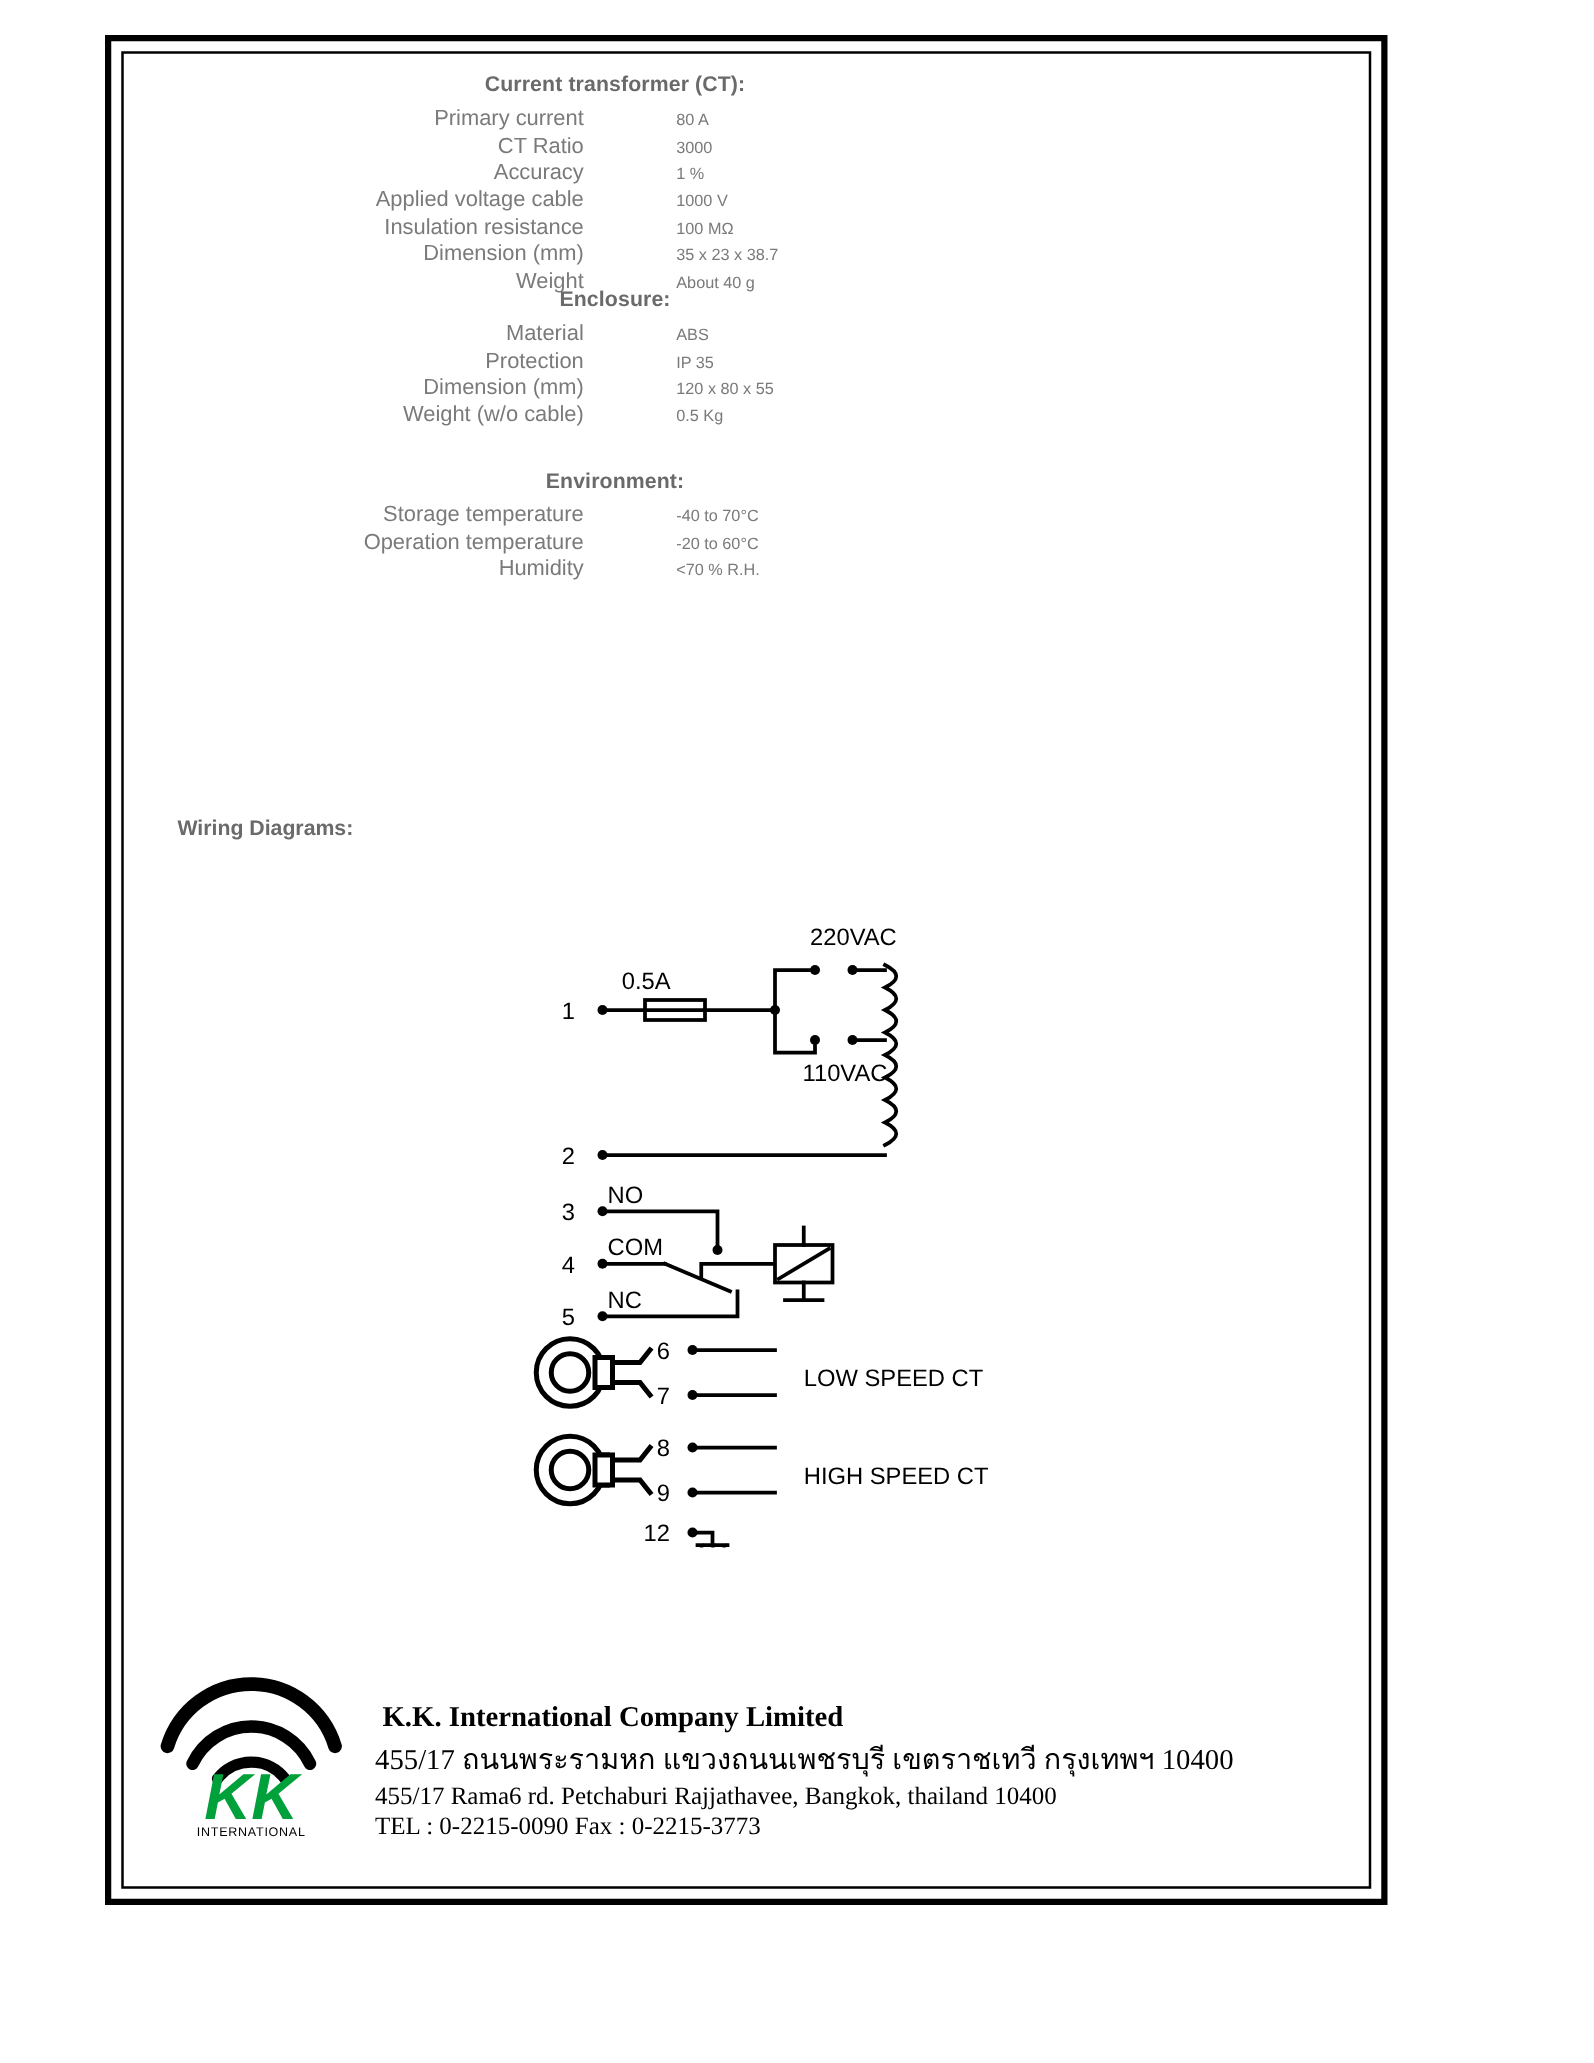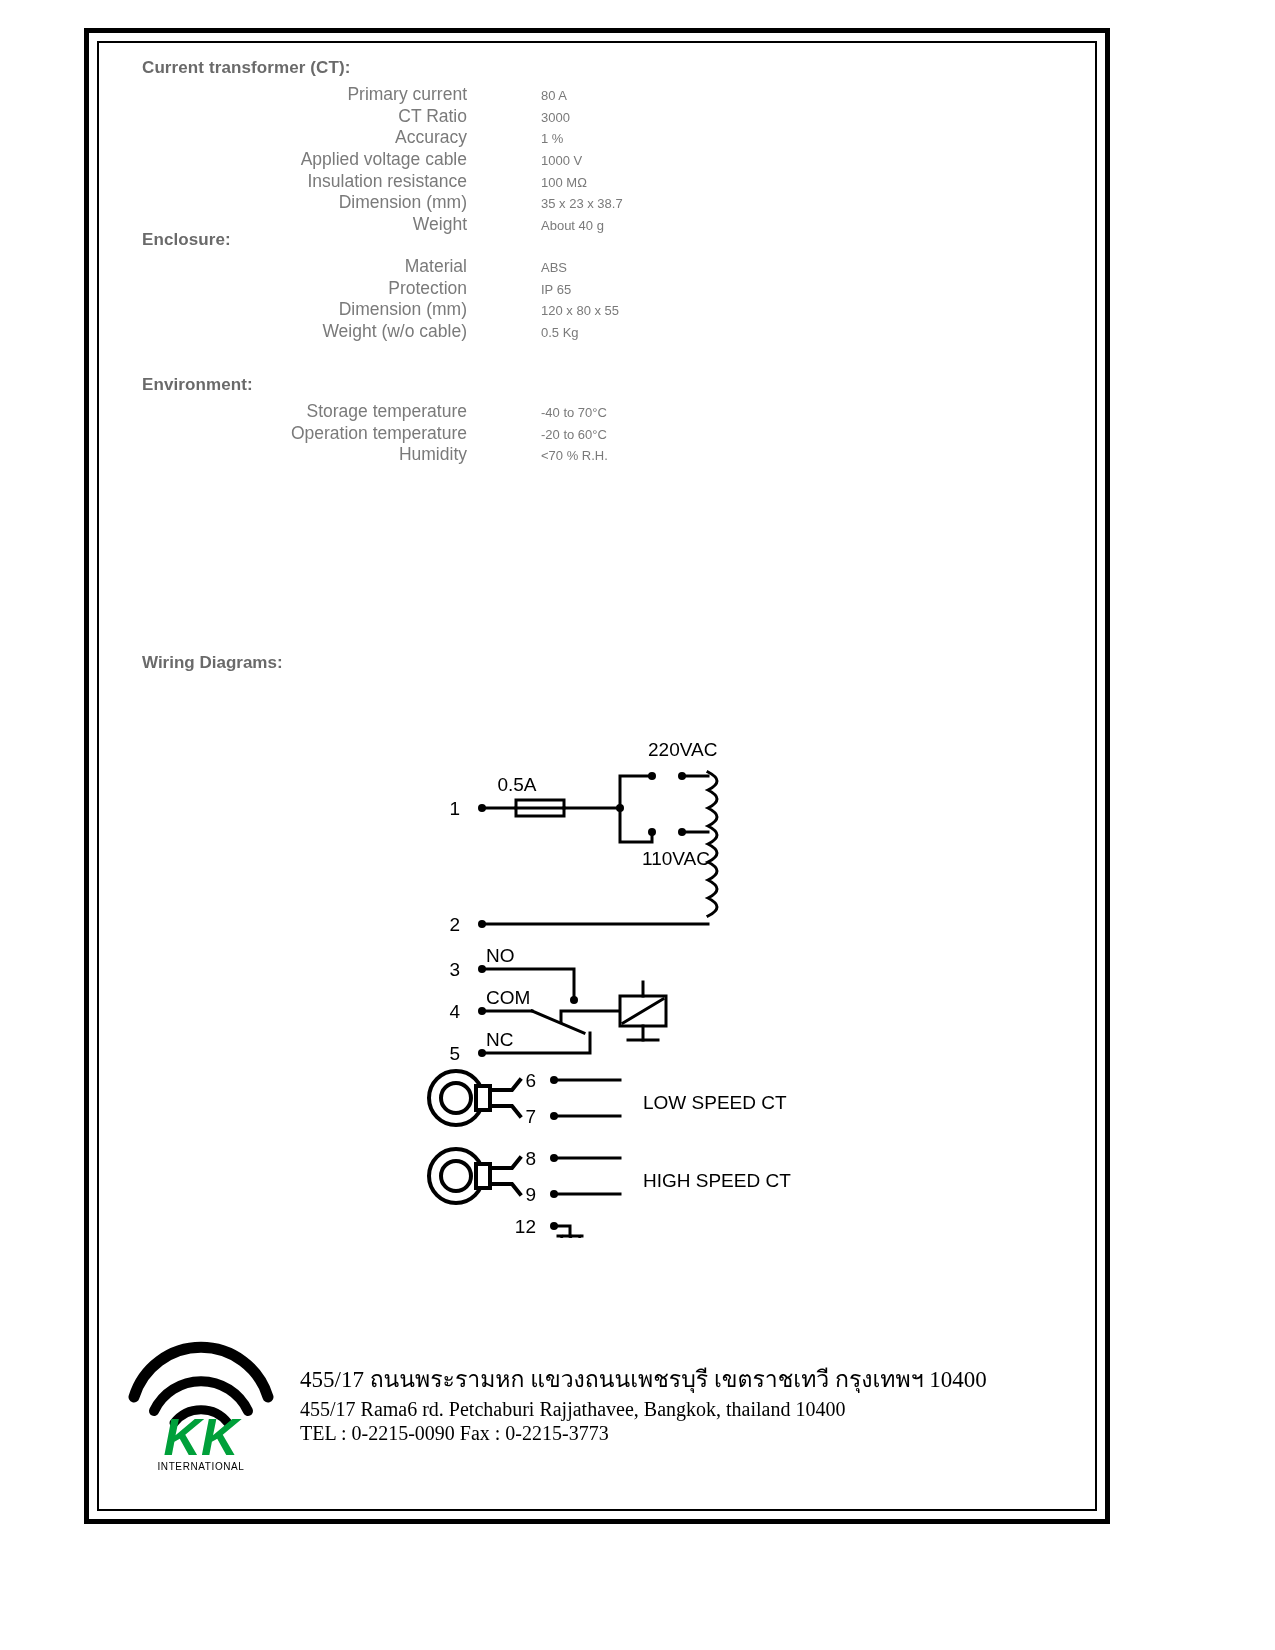--- a/index.html
+++ b/index.html
@@ -49,20 +49,21 @@
     position: absolute;
     width: 700px;
     left: 58px;
   }
   .section-title {
     font-size: 17px;
     font-weight: bold;
     color: #6a6a6a;
     margin: 0 0 6px 0;
     letter-spacing: 0.1px;
+    text-align: center;
   }
   .spec-rows {
     display: block;
   }
   .spec-row {
     display: flex;
     align-items: baseline;
     height: 21.7px;
   }
   .spec-label {
@@ -192,21 +193,21 @@
 
   <div class="spec-section" id="sec-enc">
     <div class="section-title">Enclosure:</div>
     <div class="spec-rows">
       <div class="spec-row">
         <span class="spec-label">Material</span>
         <span class="spec-value">ABS</span>
       </div>
       <div class="spec-row">
         <span class="spec-label">Protection</span>
-        <span class="spec-value">IP 65</span>
+        <span class="spec-value">IP 35</span>
       </div>
       <div class="spec-row">
         <span class="spec-label">Dimension (mm)</span>
         <span class="spec-value">120 x 80 x 55</span>
       </div>
       <div class="spec-row">
         <span class="spec-label">Weight (w/o cable)</span>
         <span class="spec-value">0.5 Kg</span>
       </div>
     </div>
@@ -345,20 +346,21 @@
         </g>
 
         <text x="75" y="134" text-anchor="middle" font-family="'Liberation Sans', sans-serif" font-size="52" font-weight="bold" font-style="italic" fill="#00a03a">KK</text>
       </svg>
       <div style="position:absolute;left:-6px;top:140px;width:162px;text-align:center;
                   font-family:'Liberation Sans',sans-serif;font-size:10px;
                   letter-spacing:0.6px;color:#000000;">INTERNATIONAL</div>
     </div>
 
     <div class="footer-text">
+      <p class="company-name">K.K. International Company Limited</p>
       <p class="addr-th">455/17 ถนนพระรามหก  แขวงถนนเพชรบุรี  เขตราชเทวี  กรุงเทพฯ 10400</p>
       <p class="addr-en">455/17  Rama6 rd. Petchaburi Rajjathavee, Bangkok, thailand 10400</p>
       <p class="tel-line">TEL : 0-2215-0090     Fax : 0-2215-3773</p>
     </div>
 
   </div>
 
 </div>
 
 </body></html>

